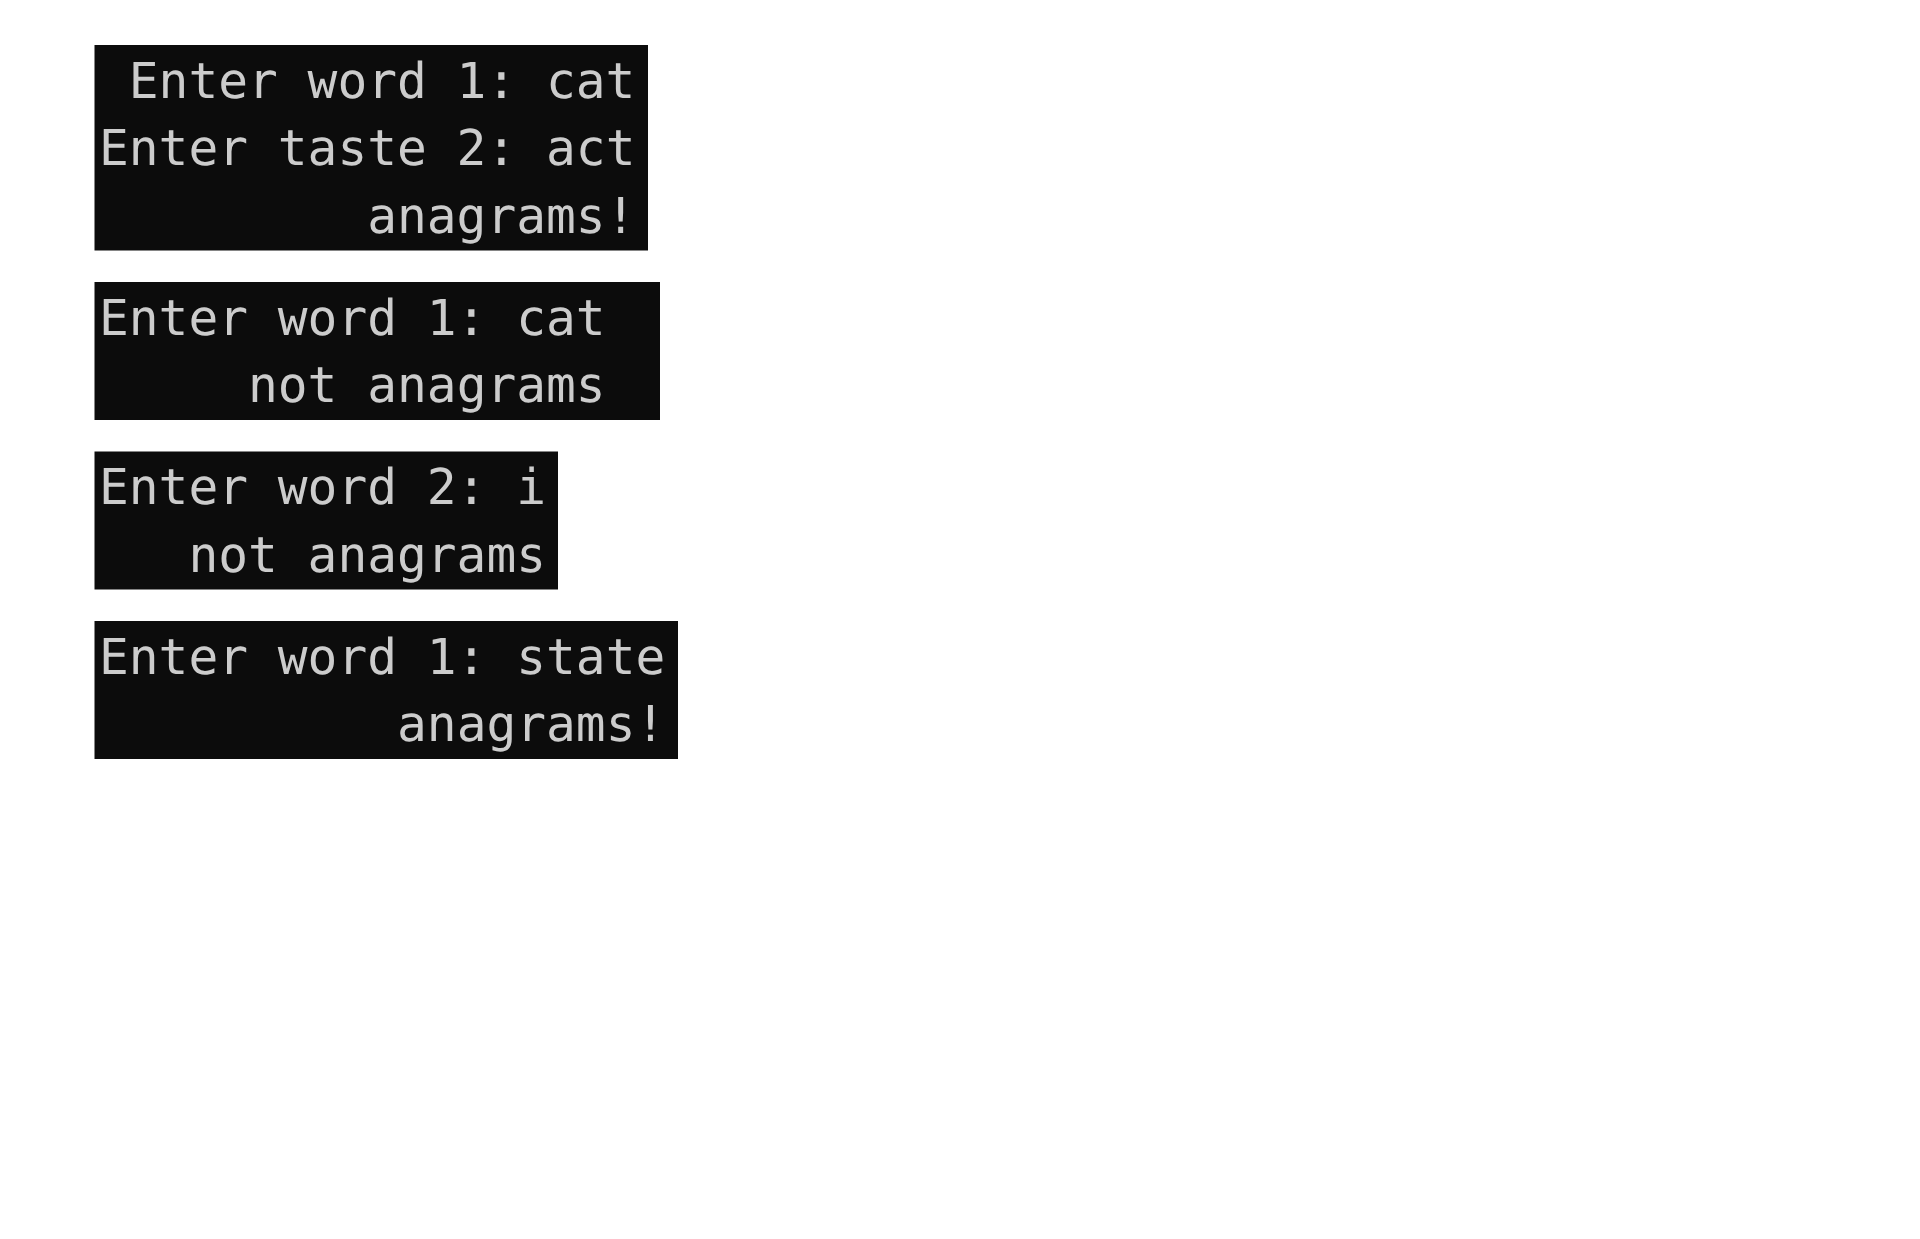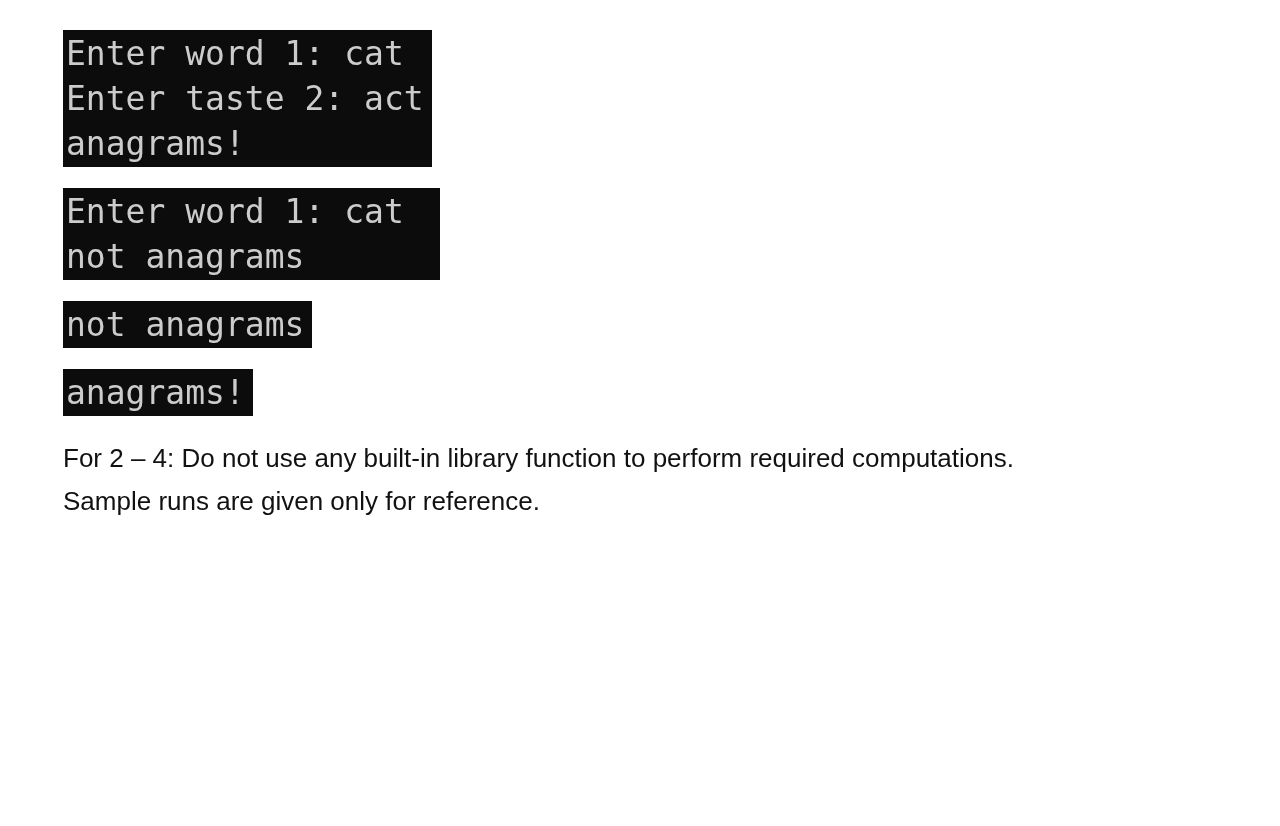--- a/index.html
+++ b/index.html
@@ -32,20 +32,21 @@
   }
   .console {
     display: table; 
     background: var(--terminal-bg, #0c0c0c);
     color: var(--terminal-fg, #cccccc);
     font-family: "DejaVu Sans Mono", monospace;
     font-size: 33px;
     line-height: 45px;
     padding: 1px 8px 1px 3px;
     white-space: pre;
+    text-align: right;
   }
   
   .run:nth-child(2) .console {
     padding-right: 36px;
   }
   .console-line {
     min-height: 45px;
   }
   .note {
     margin: 18px 0 0 0;
@@ -72,30 +73,28 @@
 
     <div class="run">
       <div class="console">
         <div class="console-line">Enter word 1: cat</div>
         <div class="console-line">not anagrams</div>
       </div>
     </div>
 
     <div class="run">
       <div class="console">
+        <div class="console-line">Enter word 2: i</div>
         <div class="console-line">not anagrams</div>
       </div>
     </div>
 
     <div class="run">
       <div class="console">
+        <div class="console-line">Enter word 1: state</div>
         <div class="console-line">anagrams!</div>
       </div>
     </div>
 
   </div>
 
-  <p class="note">
-    <span>For 2 – 4: Do not use any built-in library function to perform required computations.</span><br>
-    <span>Sample runs are given only for reference.</span>
-  </p>
 
 </div>
 
 </body></html>

